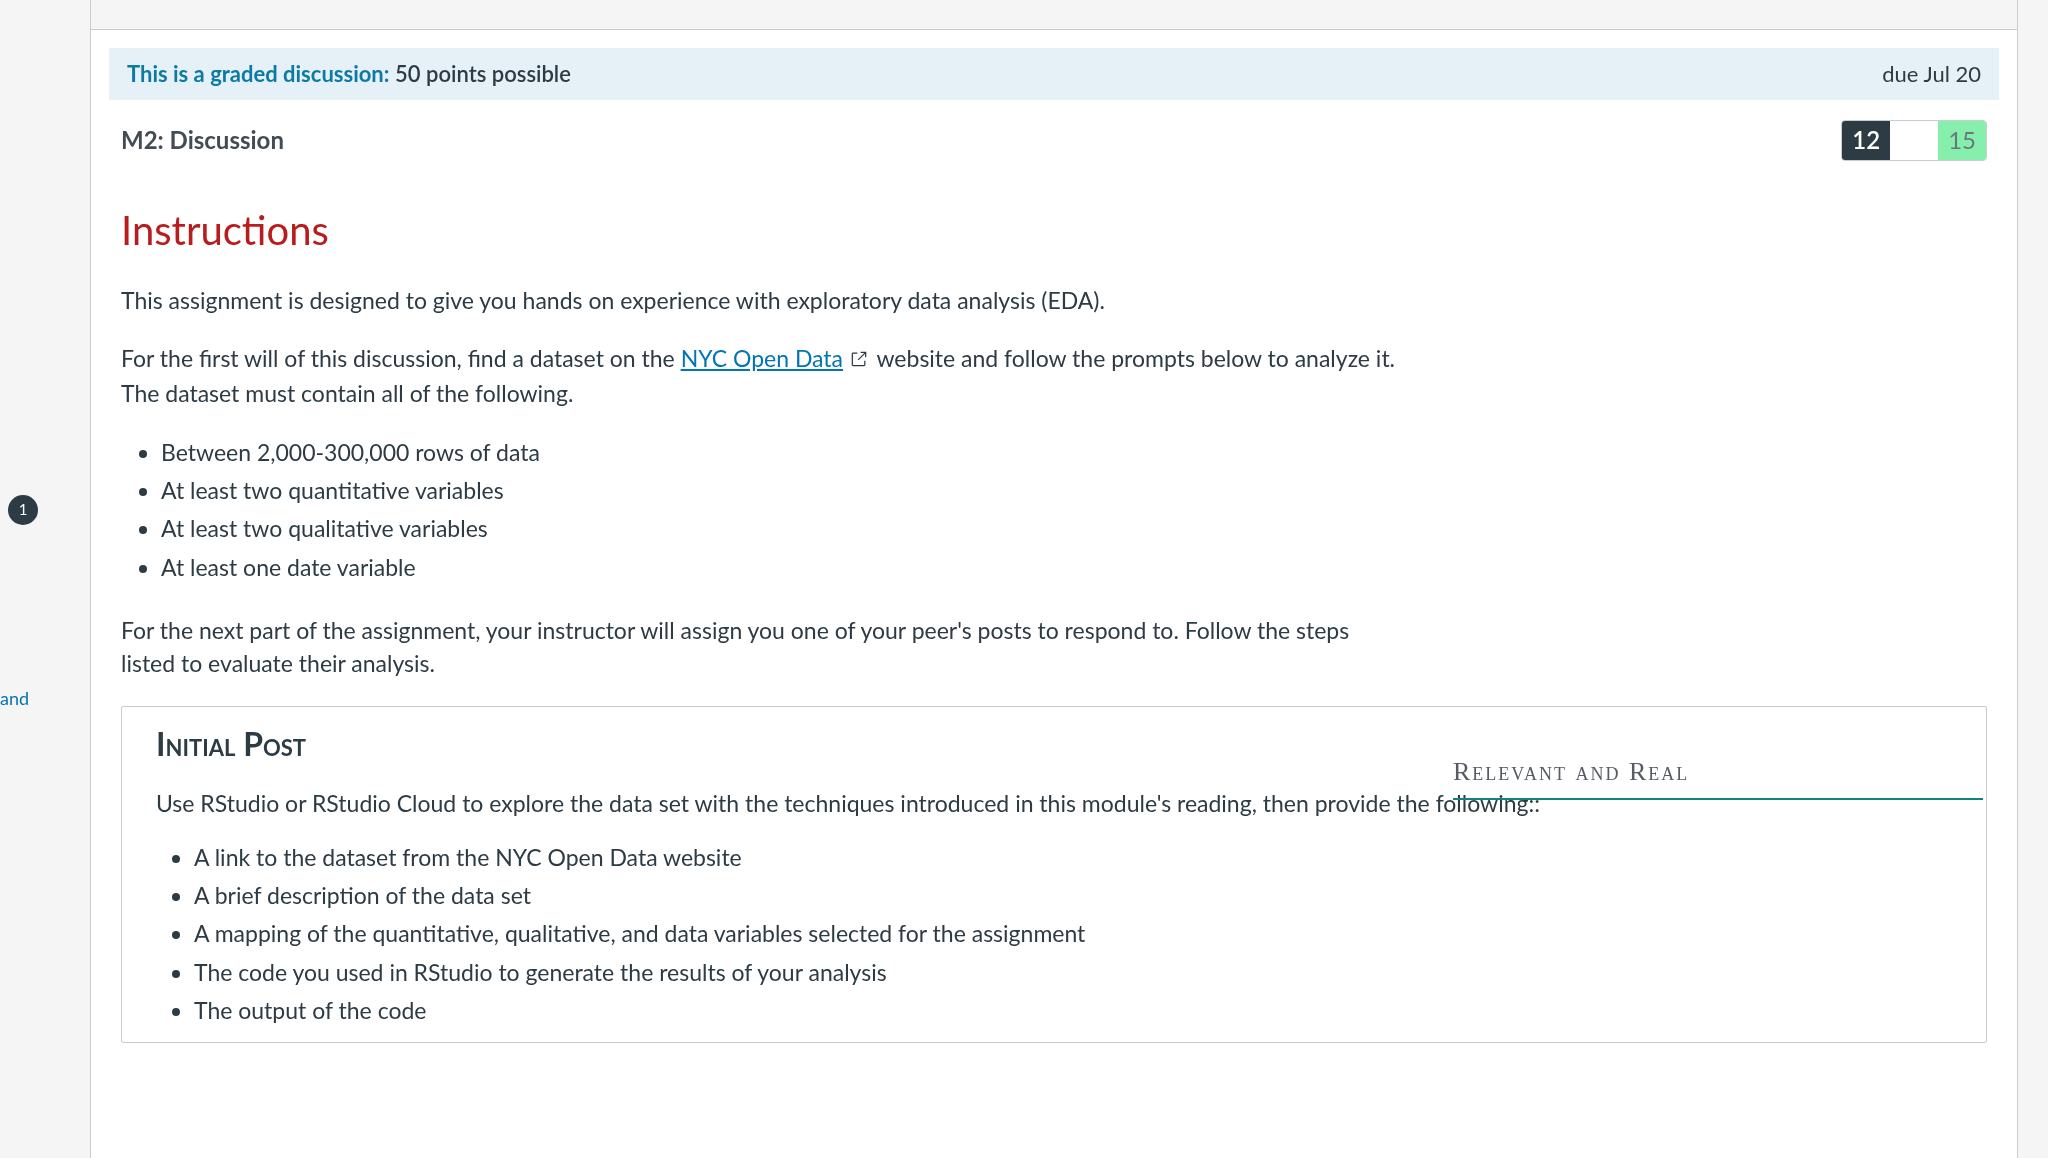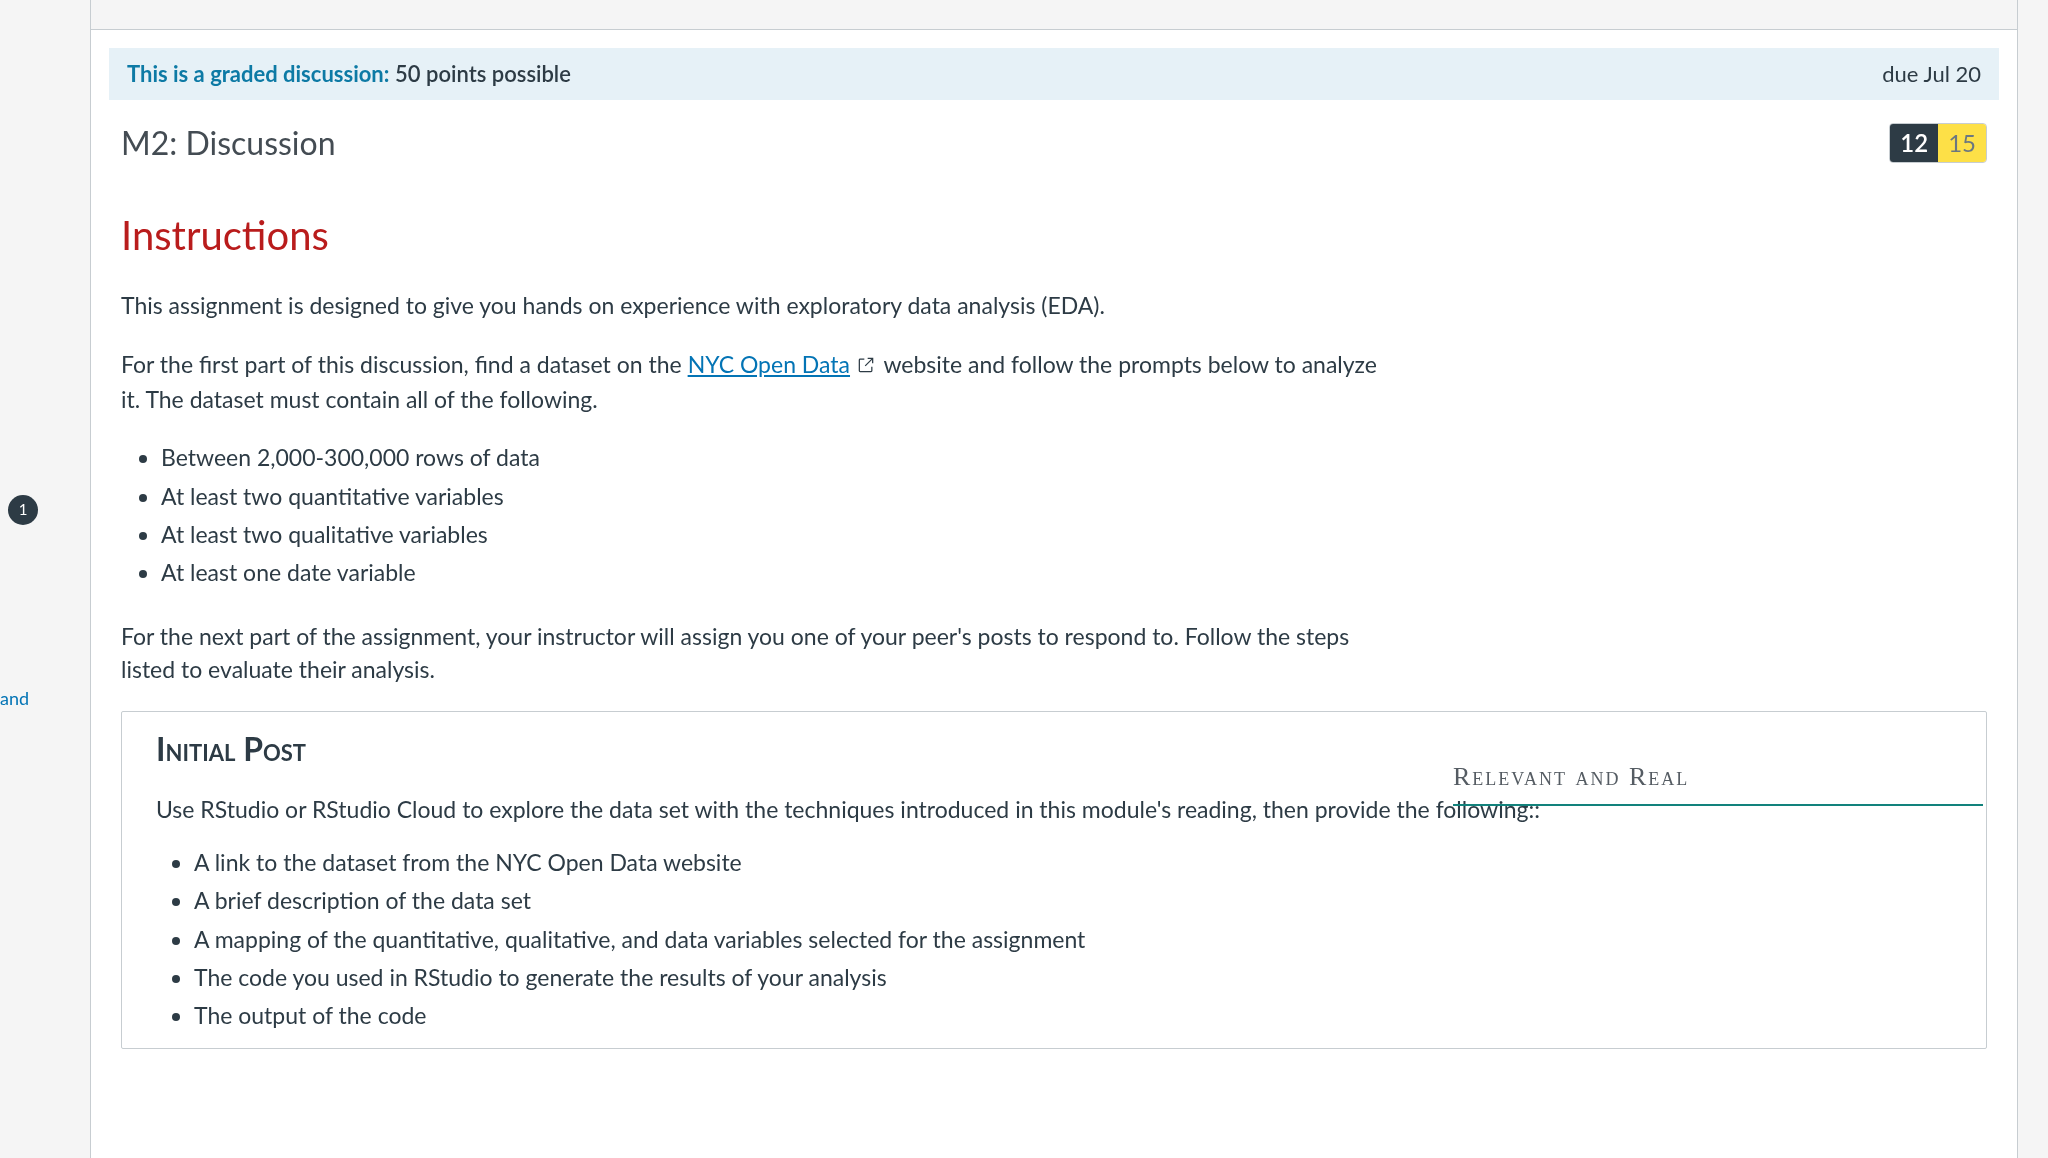--- a/index.html
+++ b/index.html
@@ -76,41 +76,42 @@
   .graded-left .gl-rest { color: #2d3b45; font-weight: 600; }
   .graded-due { color: #2d3b45; }
 
   .title-row {
     display: flex;
     justify-content: space-between;
     align-items: center;
     padding: 20px 30px 0 30px;
   }
   .disc-title {
-    font-size: 32px;
-    font-weight: 400;
+    font-size: 24px;
+    font-weight: 700;
     color: #444c53;
   }
   .count-pill {
     display: flex;
     border: 1px solid #c7cdd1;
     border-radius: 4px;
     overflow: hidden;
     font-size: 24px;
   }
   .count-pill .unread {
     background: #2d3b45;
     color: #fff;
     padding: 2px 10px;
     font-weight: 600;
   }
   .count-pill .total {
-    background: #fde047;
+    background: #86efac;
     color: #6b7780;
     padding: 2px 10px;
+    margin-left: 48px;
   }
 
   .body-wrap {
     padding: 10px 30px 0 30px;
     position: relative;
   }
 
   h2.instructions {
     font-size: 40px;
     font-weight: 400;
@@ -203,21 +204,21 @@
     </div>
 
     <div class="body-wrap">
 
       <h2 class="instructions">Instructions</h2>
 
       <div class="text-col">
         <p>This assignment is designed to give you hands on experience with exploratory data analysis (EDA).</p>
 
         <p>
-          <span>For the first part of this discussion, find a dataset on the </span><a href="#" class="ext-link">NYC Open Data</a><span class="ext-icon"><svg viewBox="0 0 24 24">
+          <span>For the first will of this discussion, find a dataset on the </span><a href="#" class="ext-link">NYC Open Data</a><span class="ext-icon"><svg viewBox="0 0 24 24">
                 <path d="M14 4h6v6"></path>
                 <path d="M20 4l-9 9"></path>
                 <path d="M19 14v5a1 1 0 0 1-1 1H5a1 1 0 0 1-1-1V6a1 1 0 0 1 1-1h5"></path>
               </svg></span><span> website and follow the prompts below to analyze it. The dataset must contain all of the following.</span>
         </p>
 
         <ul>
           <li>Between 2,000-300,000 rows of data</li>
           <li>At least two quantitative variables</li>
           <li>At least two qualitative variables</li>

